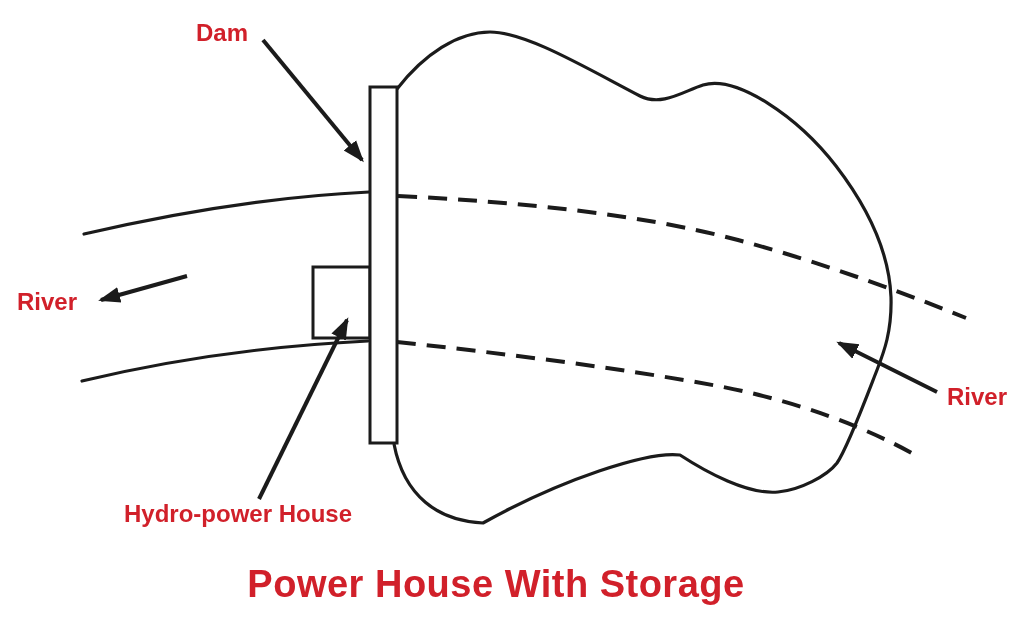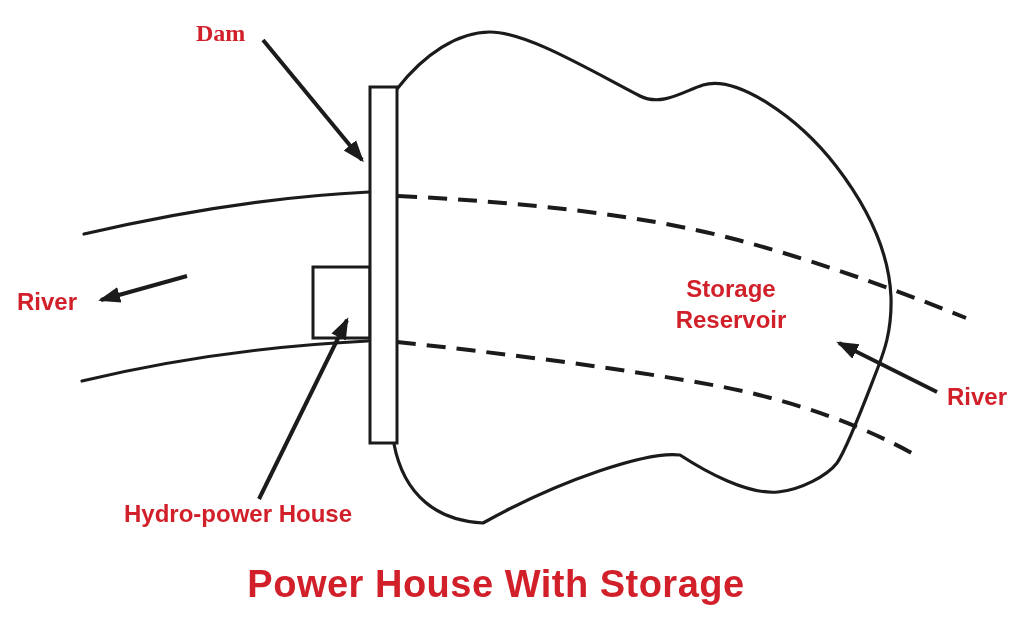--- a/index.html
+++ b/index.html
@@ -81,27 +81,23 @@
     <rect x="313" y="267" width="57" height="71" fill="#ffffff" stroke="#1b1b1b" stroke-width="3"></rect>
 
     <rect x="370" y="87" width="27" height="356" fill="#ffffff" stroke="#1b1b1b" stroke-width="3"></rect>
 
     <line x1="263" y1="40" x2="362" y2="160" class="ink" stroke-width="4" marker-end="url(#ah)"></line>
     <line x1="187" y1="276" x2="101" y2="300" class="ink" stroke-width="4" marker-end="url(#ah)"></line>
     <line x1="259" y1="499" x2="347" y2="320" class="ink" stroke-width="4" marker-end="url(#ah)"></line>
     <line x1="937" y1="392" x2="839" y2="343" class="ink" stroke-width="4" marker-end="url(#ah)"></line>
   </svg>
 
-  <div class="lbl" style="left:196px; top:20px;font-family:Liberation Serif, serif;">Dam</div>
+  <div class="lbl" style="left:196px; top:20px;">Dam</div>
 
   <div class="lbl" style="left:17px; top:289px;">River</div>
 
   <div class="lbl" style="left:124px; top:501px;">Hydro-power House</div>
 
-  <div class="lbl lbl-storage" style="left:648px; top:273px; width:166px;">
-    <div>Storage</div>
-    <div>Reservoir</div>
-  </div>
 
   <div class="lbl" style="left:947px; top:384px;">River</div>
 
   <div class="diagram-title">Power House With Storage</div>
 </div>
 
 </body></html>

